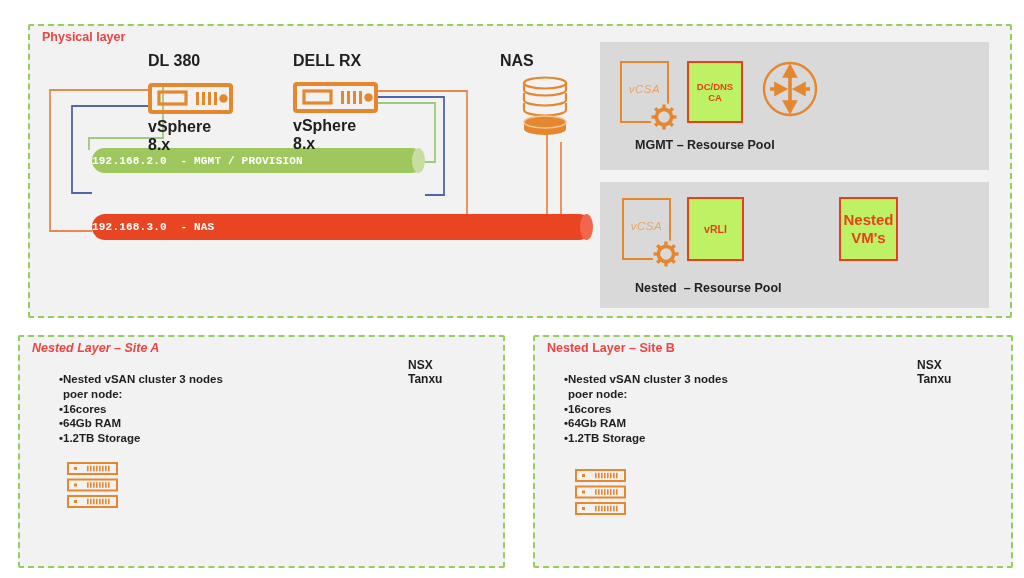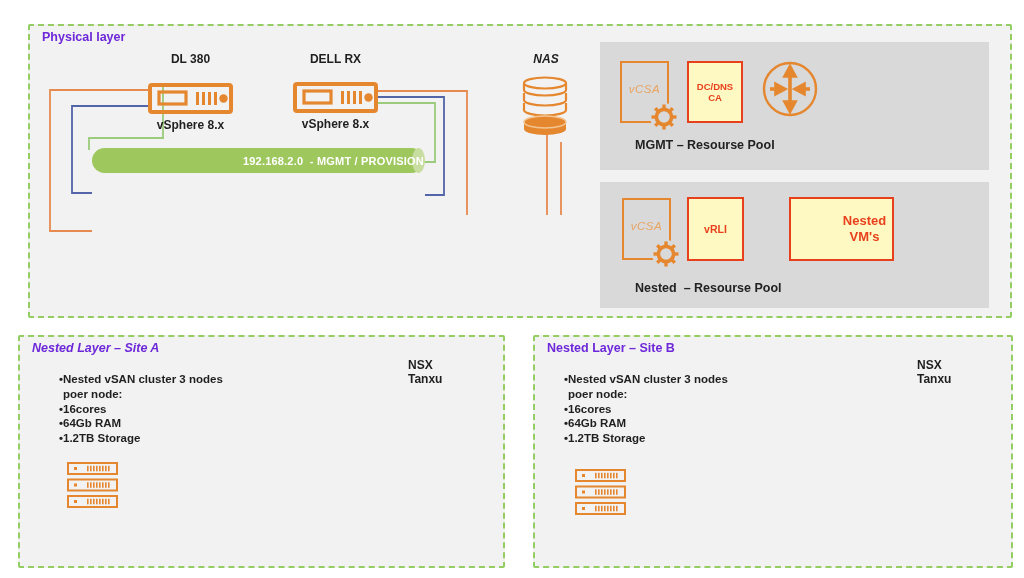--- a/index.html
+++ b/index.html
@@ -5,28 +5,28 @@
   html,body{margin:0;padding:0;background:#fff;}
   .stage{
     position:relative;width:1024px;height:578px;background:#ffffff;
     font-family:"Liberation Sans",sans-serif;color:#1f1f1f;overflow:hidden;
   }
   .panel-dashed{
     position:absolute;background:#F2F2F2;
     border:2px dashed #94CE62;border-radius:2px;
   }
   .pool{position:absolute;background:#D9D9D9;z-index:0;}
-  .section-title{position:absolute;font-size:12.5px;font-weight:700;color:#6d28d9;z-index:3;}
-  .host-label{position:absolute;font-size:12px;font-weight:700;text-align:center;z-index:3;}
-  .bar{position:absolute;z-index:2;border-radius:13px;display:flex;align-items:center;justify-content:flex-end;}
+  .section-title{position:absolute;font-size:12.5px;font-weight:700;color:#ef4444;z-index:3;}
+  .host-label{position:absolute;font-size:16px;font-weight:700;text-align:left;z-index:3;}
+  .bar{position:absolute;z-index:2;border-radius:13px;display:flex;align-items:center;justify-content:flex-start;font-family:Liberation Mono, monospace;}
   .bar-cap{position:absolute;right:-1px;top:0;bottom:0;width:13px;border-radius:50%;}
   .bar-label{font-size:11px;font-weight:700;color:#fff;white-space:pre;letter-spacing:.2px;z-index:1;}
   .vcsa-box{position:absolute;border:2px solid #E5872F;background:transparent;z-index:2;font-style:italic;}
   .vcsa-label{position:absolute;width:100%;text-align:center;top:20px;color:#E9A464;font-size:11.5px;letter-spacing:.5px;font-weight:400;}
-  .red-box{position:absolute;background:#fef9c3;border:2px solid #E8401C;z-index:2;
+  .red-box{position:absolute;background:#bef264;border:2px solid #E8401C;z-index:2;
     display:flex;flex-direction:column;align-items:center;justify-content:center;
     color:#E8401C;font-weight:700;text-align:right;line-height:1.2;}
   .pool-title{position:absolute;font-size:12.5px;font-weight:700;color:#222;white-space:pre;z-index:3;padding-left:18px;}
   .icon{position:absolute;z-index:2;}
   .conn{position:absolute;left:0;top:0;z-index:1;pointer-events:none;}
   .nsx-block{position:absolute;font-size:12px;font-weight:700;line-height:13.5px;z-index:3;margin-top:6px;}
   .bullets{position:absolute;z-index:3;font-size:11.5px;font-weight:700;}
   .bullet-row{display:flex;line-height:14.8px;text-align:right;}
   .bdot{width:17px;flex:none;}
   .bdot::before{content:"\2022";}
@@ -74,35 +74,39 @@
     <rect x="2" y="2" width="81" height="27" rx="2" fill="none" stroke="#E5872F" stroke-width="4"></rect>
     <rect x="11" y="9" width="27" height="12" fill="none" stroke="#E5872F" stroke-width="3.2"></rect>
     <rect x="48" y="9" width="3" height="13" fill="#E5872F"></rect>
     <rect x="54" y="9" width="3" height="13" fill="#E5872F"></rect>
     <rect x="60" y="9" width="3" height="13" fill="#E5872F"></rect>
     <rect x="66" y="9" width="3" height="13" fill="#E5872F"></rect>
     <circle cx="75.5" cy="15.5" r="4.2" fill="#E5872F"></circle>
   </svg>
   <div class="host-label" style="left:293px;top:117px;width:85px;">vSphere 8.x</div>
 
-  <div class="host-label" style="left:522px;top:52px;width:48px;font-style:italic;">NAS</div>
+  <div class="host-label" style="left:500px;top:52px;width:48px;">NAS</div>
   <svg class="icon" style="left:521px;top:74px;" width="48" height="62" viewBox="0 0 48 62">
     <g fill="none" stroke="#E5872F" stroke-width="2.2">
       <ellipse cx="24" cy="9" rx="21" ry="5.5"></ellipse>
       <path d="M3 9 v7 a21 5.5 0 0 0 42 0 v-7"></path>
       <path d="M3 19 v7 a21 5.5 0 0 0 42 0 v-7"></path>
       <path d="M3 29 v7 a21 5.5 0 0 0 42 0 v-7"></path>
     </g>
     <path d="M3 48 v7 a21 6 0 0 0 42 0 v-7 a21 6 0 0 0 -42 0 z" fill="#E5872F"></path>
     <ellipse cx="24" cy="48" rx="21" ry="6" fill="#E5872F" stroke="#F4C490" stroke-width="1.5"></ellipse>
   </svg>
 
   <div class="bar" style="left:92px;top:148px;width:332px;height:25px;background:#9EC75D;">
     <span class="bar-label">192.168.2.0  - MGMT / PROVISION</span>
     <span class="bar-cap" style="background:#C8DDA0;"></span>
+  </div>
+  <div class="bar" style="left:92px;top:214px;width:500px;height:26px;background:#EA4522;">
+    <span class="bar-label">192.168.3.0  - NAS</span>
+    <span class="bar-cap" style="background:#F2664B;"></span>
   </div>
 
   <div class="vcsa-box" style="left:620px;top:61px;width:45px;height:58px;">
     <span class="vcsa-label">vCSA</span>
   </div>
   <svg class="icon" style="left:649px;top:102px;" width="30" height="30" viewBox="0 0 30 30">
     <circle cx="15" cy="15" r="14" fill="#D9D9D9"></circle>
     <g stroke="#E5872F" stroke-width="3.4">
       <line x1="15" y1="2.5" x2="15" y2="7"></line>
         <line x1="15" y1="23" x2="15" y2="27.5"></line>
@@ -146,21 +150,21 @@
       <line x1="6.2" y1="6.2" x2="9.4" y2="9.4"></line>
         <line x1="20.6" y1="20.6" x2="23.8" y2="23.8"></line>
       <line x1="6.2" y1="23.8" x2="9.4" y2="20.6"></line>
         <line x1="20.6" y1="9.4" x2="23.8" y2="6.2"></line>
     </g>
     <circle cx="15" cy="15" r="7.6" fill="none" stroke="#E5872F" stroke-width="3.6"></circle>
   </svg>
   <div class="red-box" style="left:687px;top:197px;width:53px;height:60px;font-size:10.5px;">
     <span>vRLI</span>
   </div>
-  <div class="red-box" style="left:789px;top:197px;width:55px;height:60px;font-size:13px;padding-left:46px;">
+  <div class="red-box" style="left:839px;top:197px;width:55px;height:60px;font-size:15px;">
     <span>Nested</span>
     <span>VM's</span>
   </div>
   <div class="pool-title" style="left:617px;top:273px;margin-top:8px;">Nested  – Resourse Pool</div>
 
   <div class="section-title" style="left:32px;top:341px;font-style:italic;">Nested Layer – Site A</div>
   <div class="nsx-block" style="left:408px;top:353px;">
     <div>NSX</div>
     <div>Tanxu</div>
   </div>

